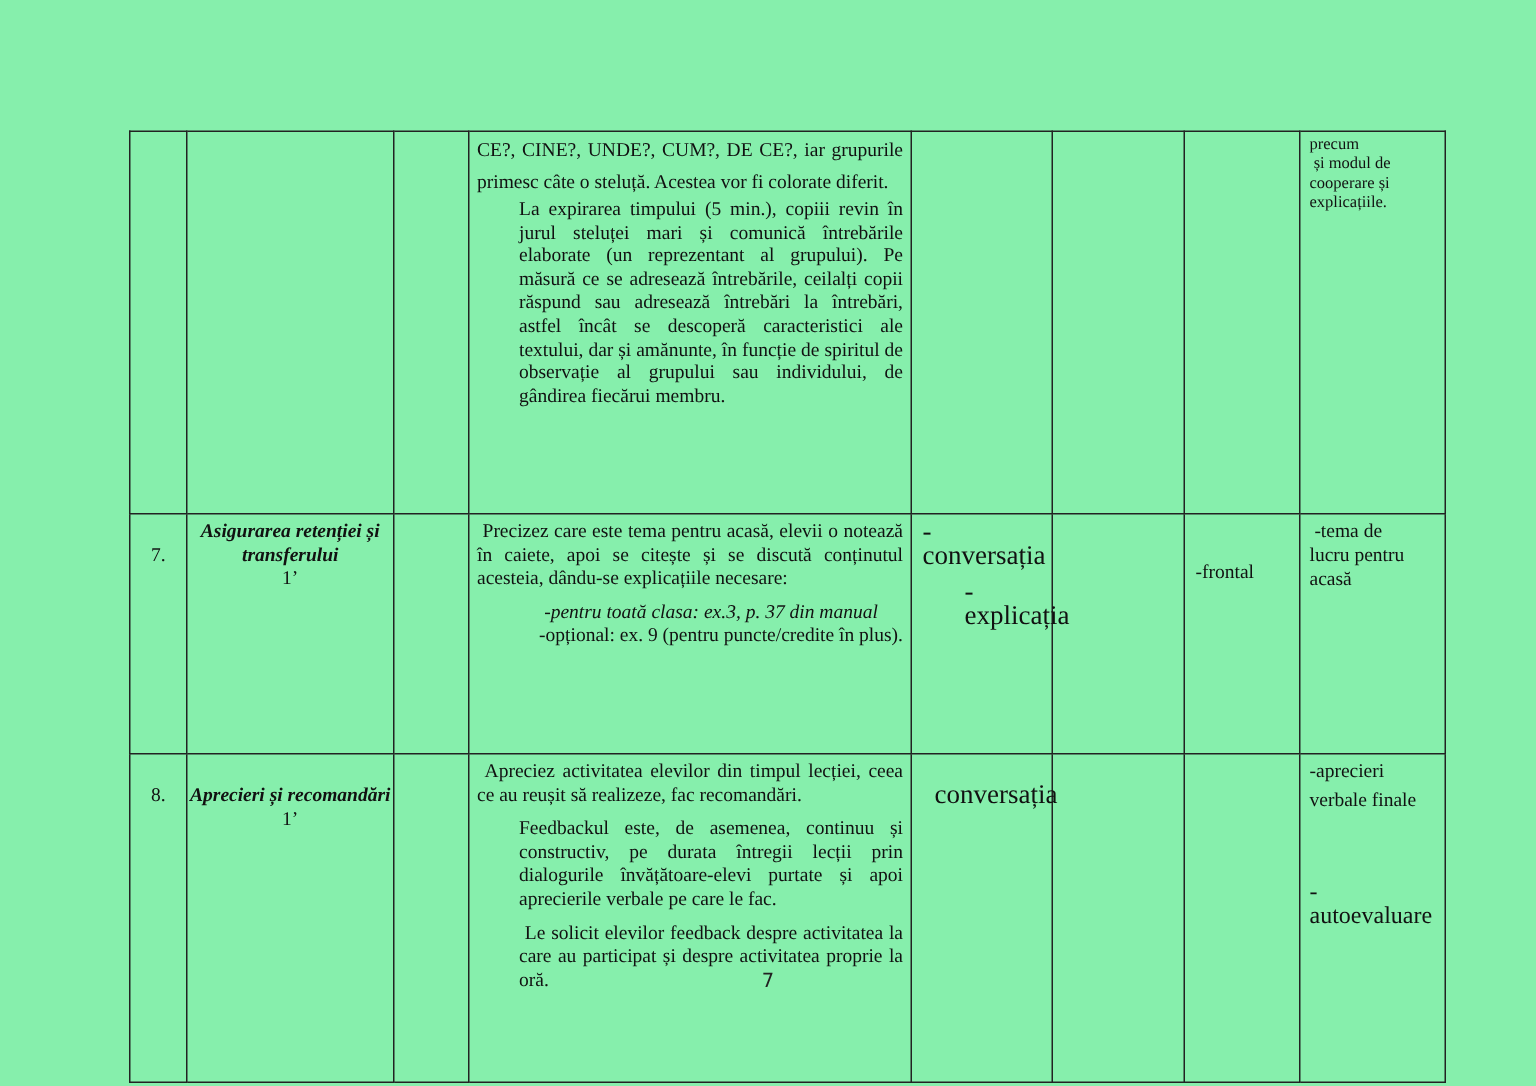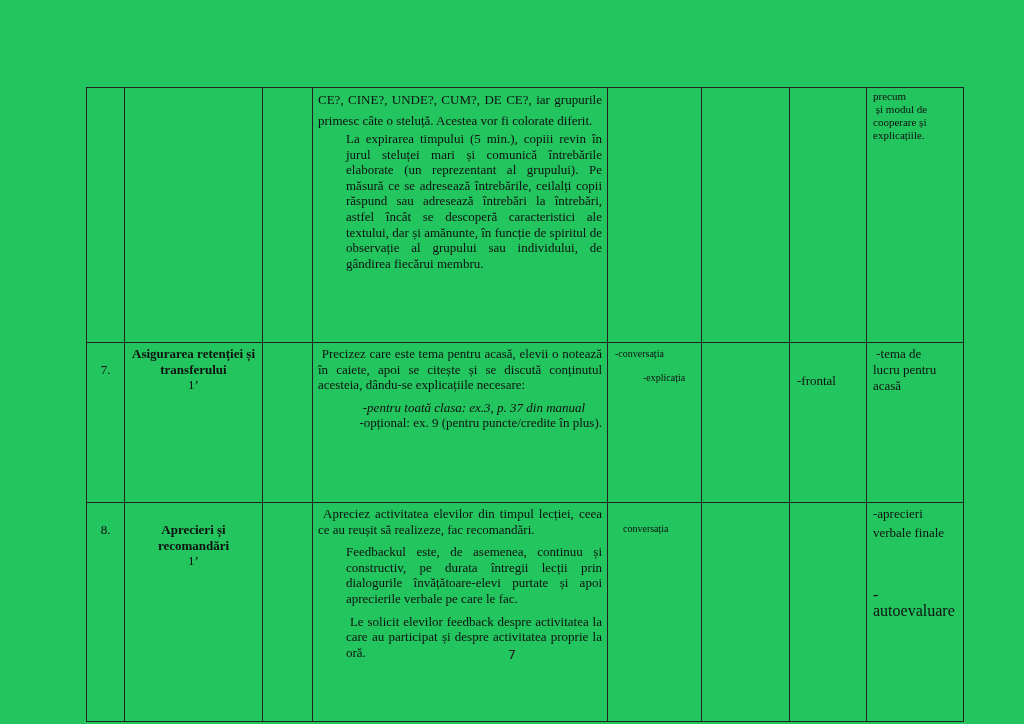--- a/index.html
+++ b/index.html
@@ -1,39 +1,39 @@
 <!DOCTYPE html>
 <html><head>
 <meta charset="utf-8">
 <style>
   html, body { margin: 0; padding: 0; background: #ffffff; }
   body { width: 1024px; height: 724px; position: relative; overflow: hidden;
          font-family: "Liberation Serif", "DejaVu Serif", serif; color: #111; }
-  .page { position: absolute; left: 0; top: 0; width: 1024px; height: 724px; background: #22c55e; }
+  .page { position: absolute; left: 0; top: 0; width: 1024px; height: 724px; background: #86efac; }
   table.lesson { position: absolute; left: 86px; top: 87px; border-collapse: collapse;
                  table-layout: fixed; width: 877px; }
   table.lesson td { border: 1.6px solid #222; vertical-align: top; padding: 0; }
   col.c1 { width: 38px; } col.c2 { width: 138px; } col.c3 { width: 50px; }
   col.c4 { width: 295px; } col.c5 { width: 94px; } col.c6 { width: 88px; }
   col.c7 { width: 77px; } col.c8 { width: 97px; }
   tr.r1 td { height: 224px; } tr.r2 td { height: 129px; } tr.r3 td { height: 188px; }
 
   .txt { font-size: 13px; line-height: 15.6px; text-align: justify; }
   .main-cell { padding: 1px 5px 0 5px !important; }
   .p { margin: 0; }
   .p + .p { margin-top: 0; margin-left: 28px; }
   .gap { margin-top: 7px !important; }
 
   .num { text-align: center; font-size: 13px; padding-top: 19px !important; }
   .stage { text-align: center; font-size: 13px; line-height: 15.5px; padding-top: 3px !important; }
-  .stage .title { font-weight: bold; display: block; }
+  .stage .title { font-weight: bold; font-style: italic; display: block; }
   .stage .time { display: block; }
   .r3 .stage { padding-top: 19px !important; }
 
-  .method { font-size: 10px; line-height: 16px; padding: 3px 6px 0 7px !important; }
+  .method { font-size: 18px; line-height: 16px; padding: 3px 6px 0 7px !important; }
   .method .p + .p { margin-top: 8px; }
   .org { font-size: 13px; padding: 30px 0 0 7px !important; }
   .eval { font-size: 13px; line-height: 16px; padding: 3px 4px 0 6px !important; margin-left: 39px; }
   .eval-small { font-size: 11px; line-height: 13px; padding: 2px 4px 0 6px !important; }
   .r3 .method { padding-top: 18px !important; }
   .page-number { position: absolute; left: 504px; top: 647px; width: 16px; text-align: center;
                  font-family: "DejaVu Sans", sans-serif; font-size: 13px; color: #222; }
 </style>
 </head>
 <body>

